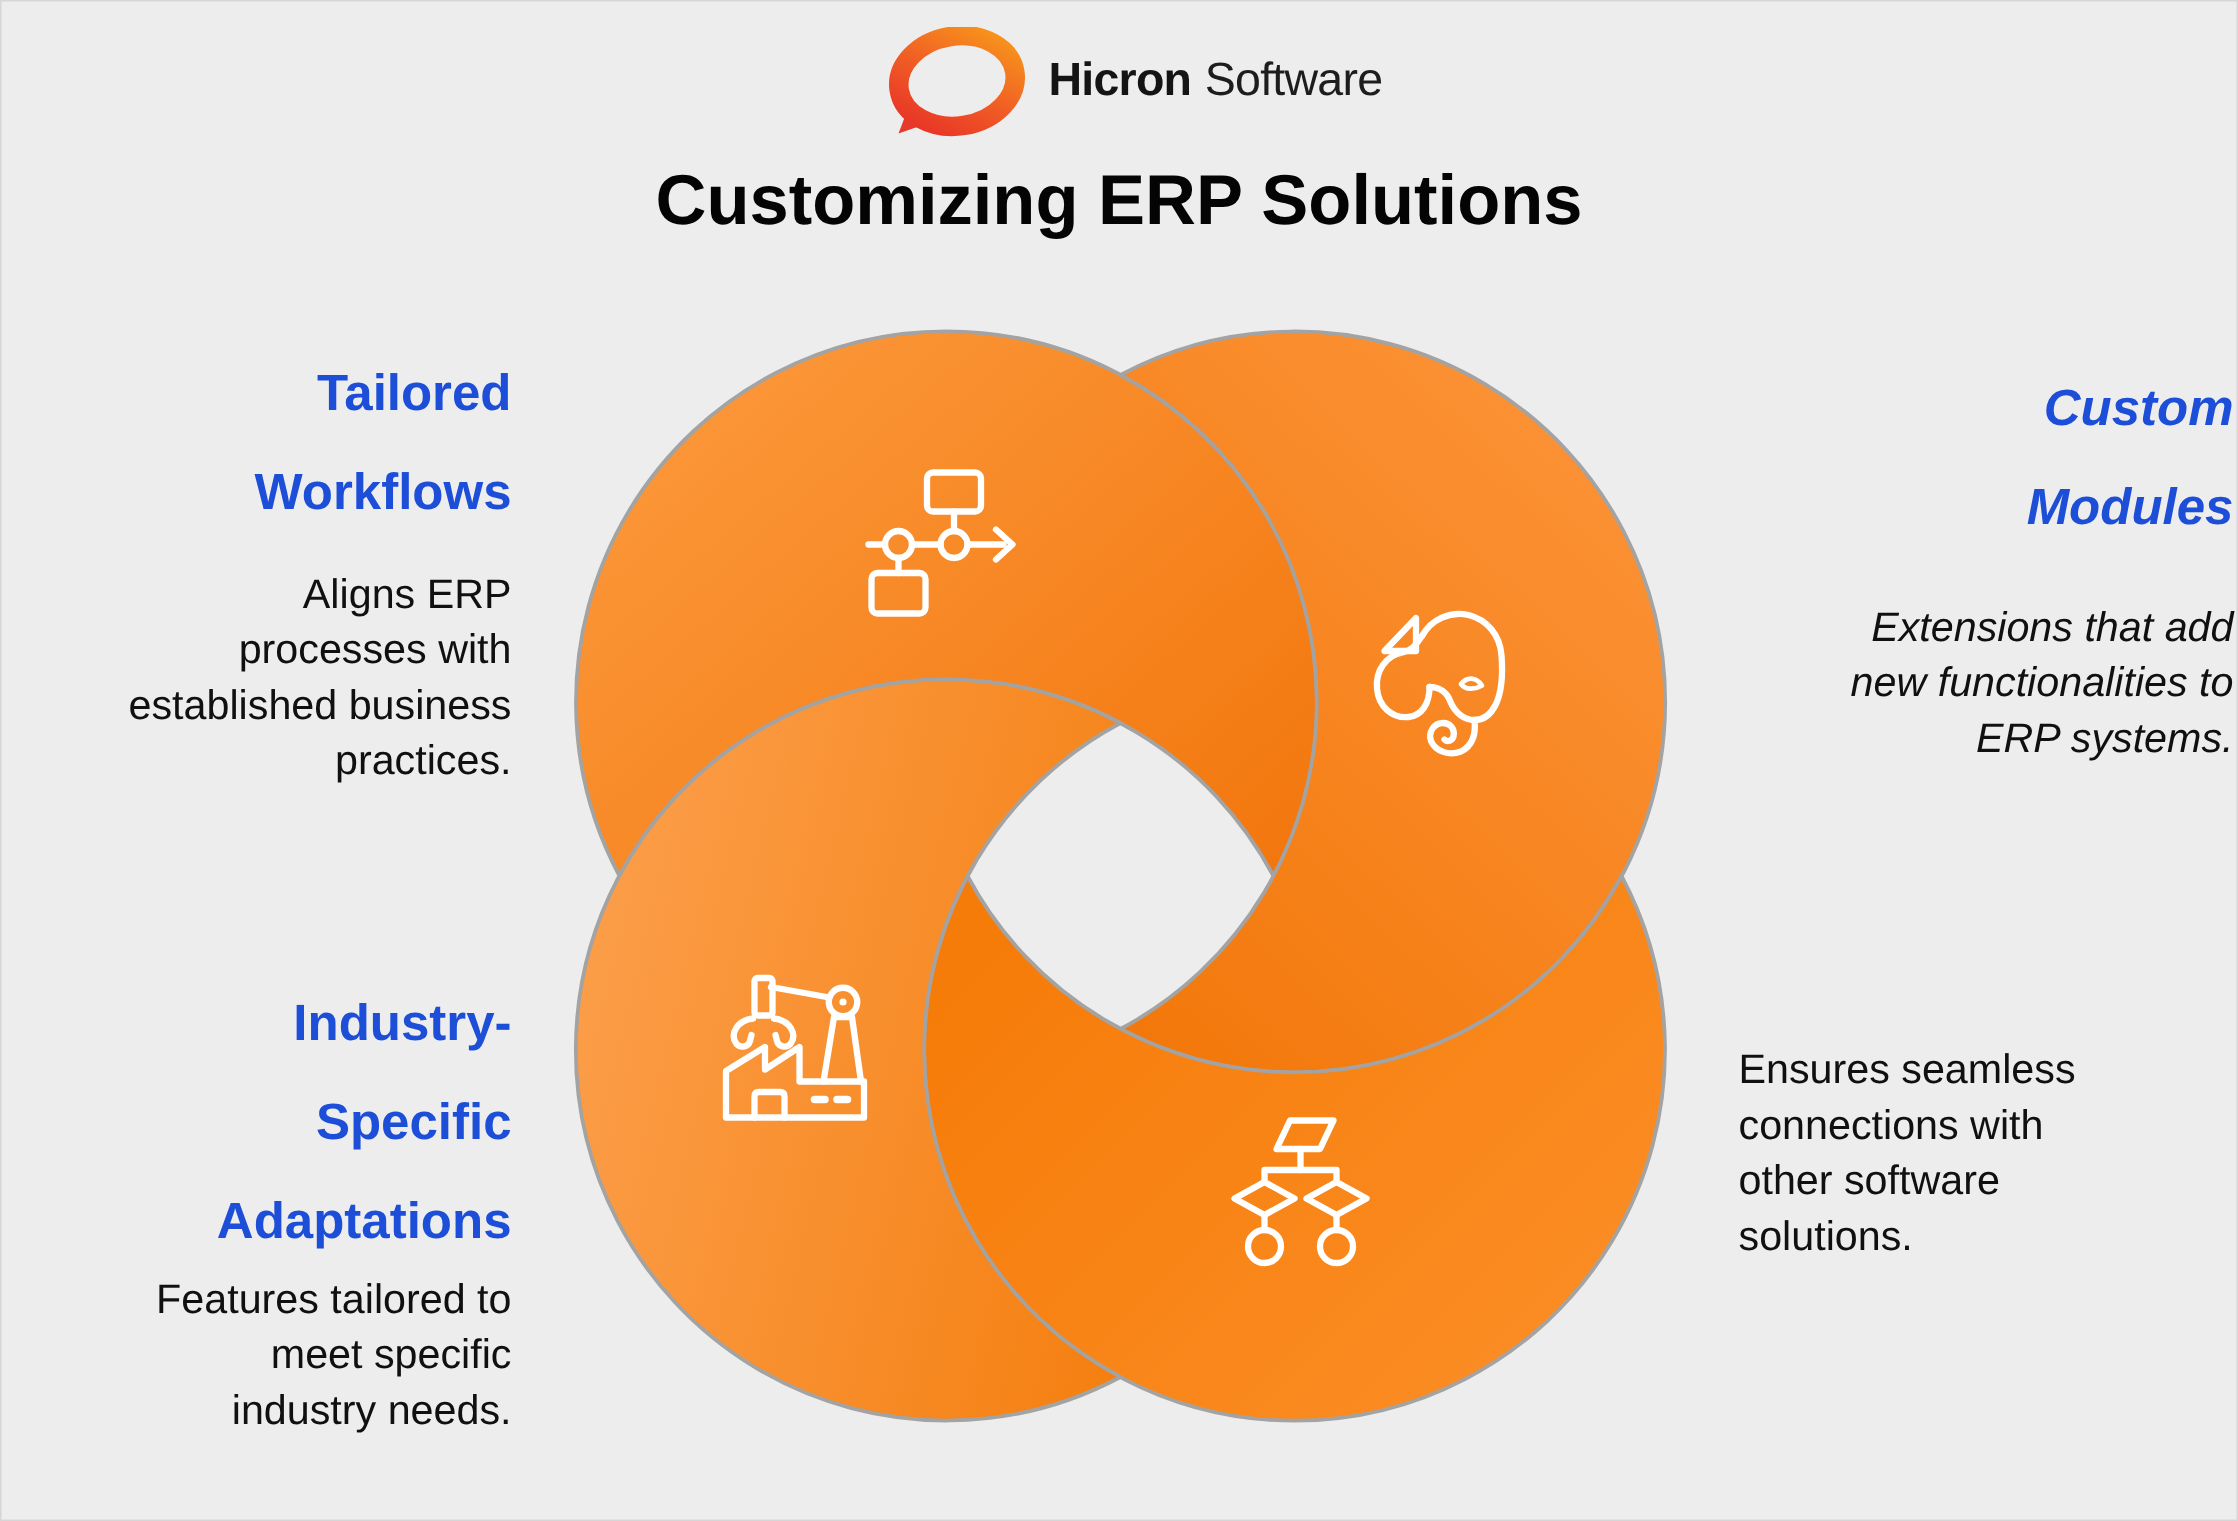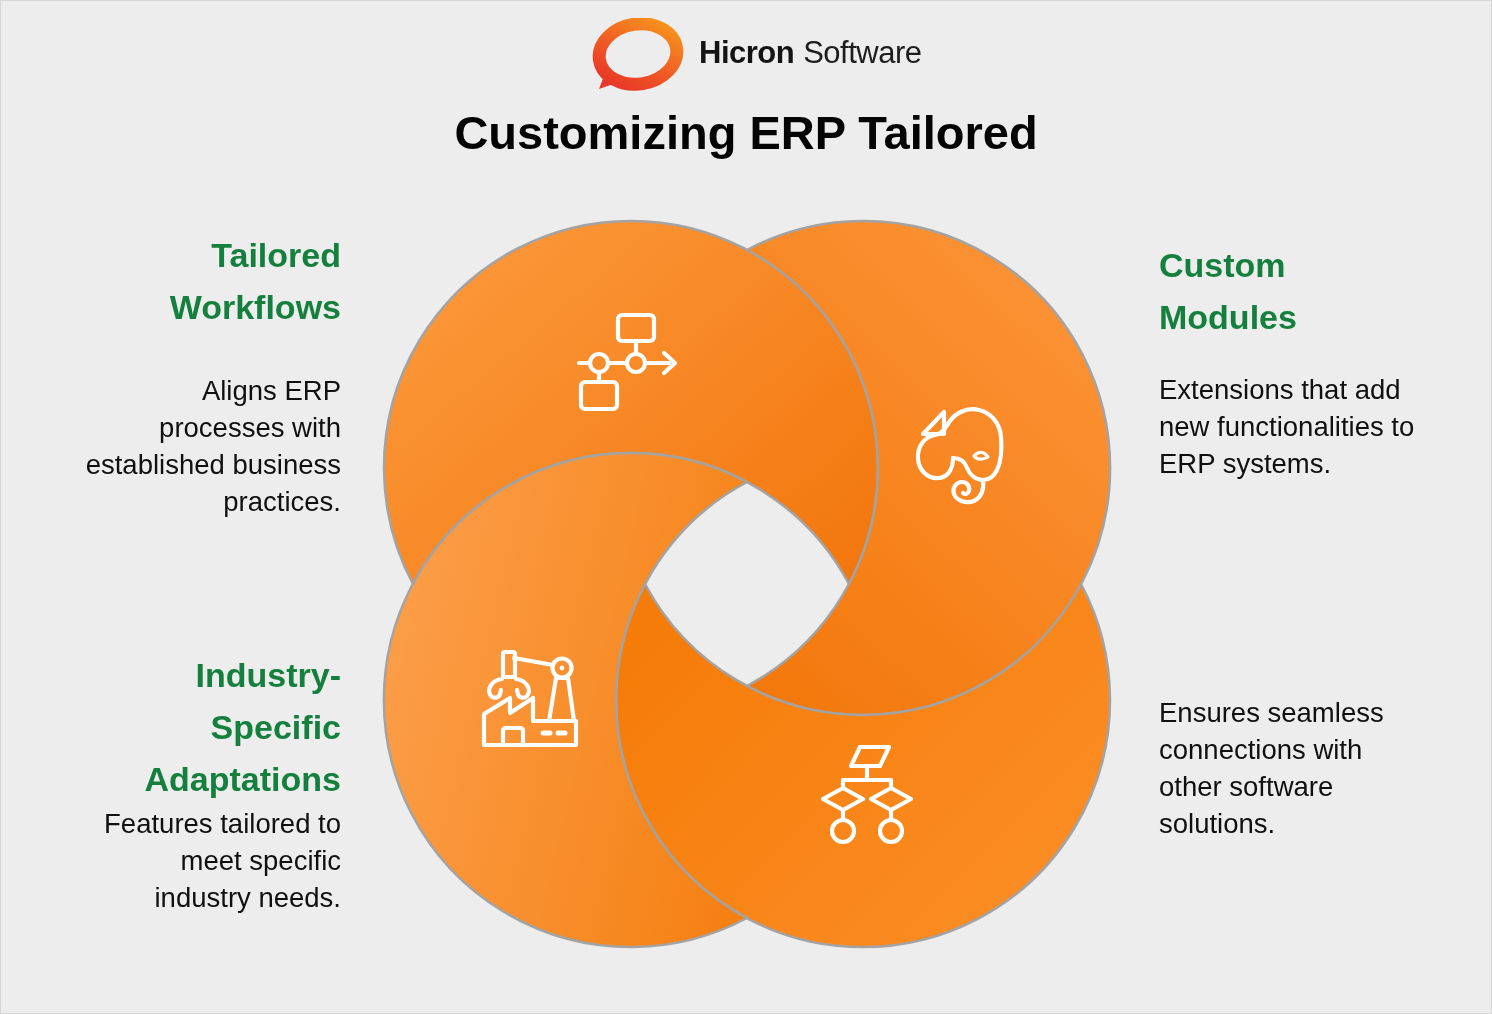--- a/index.html
+++ b/index.html
@@ -23,30 +23,30 @@
   .brand .bold{font-weight:700;letter-spacing:-0.5px;}
   .brand .light{font-weight:400;color:#1d1d1d;margin-left:9px;letter-spacing:-0.5px;}
   .title{
     position:absolute;left:0;right:0;top:104px;
     text-align:center;
     font-size:47px;font-weight:700;color:#040404;
     letter-spacing:0px;
   }
   .feature{position:absolute;}
   .feature h2{
-    margin:0;font-size:34px;line-height:52px;font-weight:700;color:#15803d;
+    margin:0;font-size:34px;line-height:66px;font-weight:700;color:#1d4ed8;
     white-space:pre-line;
   }
   .feature p{
     margin:0;font-size:27.5px;line-height:37px;font-weight:400;color:#101010;
     white-space:pre-line;
   }
   .f-tl{left:30px;top:228px;width:310px;text-align:right;}
-  .f-tl p{margin-top:39px;}
-  .f-tr{left:1158px;top:238px;width:330px;text-align:left;}
+  .f-tl p{margin-top:16px;}
+  .f-tr{left:1158px;top:238px;width:330px;text-align:right;font-style:italic;}
   .f-tr p{margin-top:28px;}
   .f-bl{left:30px;top:648px;width:310px;text-align:right;}
   .f-bl p{}
   .f-br{left:1158px;top:660px;width:330px;text-align:left;}
   .f-br p{margin-top:33px;}
 </style>
 </head>
 <body>
 
 <div class="canvas">
@@ -62,21 +62,21 @@
     <g>
       <path d="M7,71 L15,50 L30,63 Z" fill="#E6392C"></path>
       <ellipse cx="46" cy="36" rx="39" ry="30" transform="rotate(-9 46 36)" fill="none" stroke="url(#gradLogo)" stroke-width="13"></ellipse>
     </g>
   </svg>
 
   <div class="brand">
     <span class="bold">Hicron</span><span class="light">Software</span>
   </div>
 
-  <div class="title">Customizing ERP Tailored</div>
+  <div class="title">Customizing ERP Solutions</div>
 
   <svg class="diagram-svg" width="1492" height="1014" viewBox="0 0 1492 1014" aria-hidden="true">
     <defs>
       <linearGradient id="gradTL" gradientUnits="userSpaceOnUse" x1="470" y1="260" x2="810" y2="650">
         <stop offset="0" stop-color="#FB9638"></stop>
           <stop offset="1" stop-color="#F2750B"></stop>
       </linearGradient>
       <linearGradient id="gradTR" gradientUnits="userSpaceOnUse" x1="1030" y1="280" x2="700" y2="630">
         <stop offset="0" stop-color="#FB9134"></stop>
           <stop offset="1" stop-color="#F3780B"></stop>

